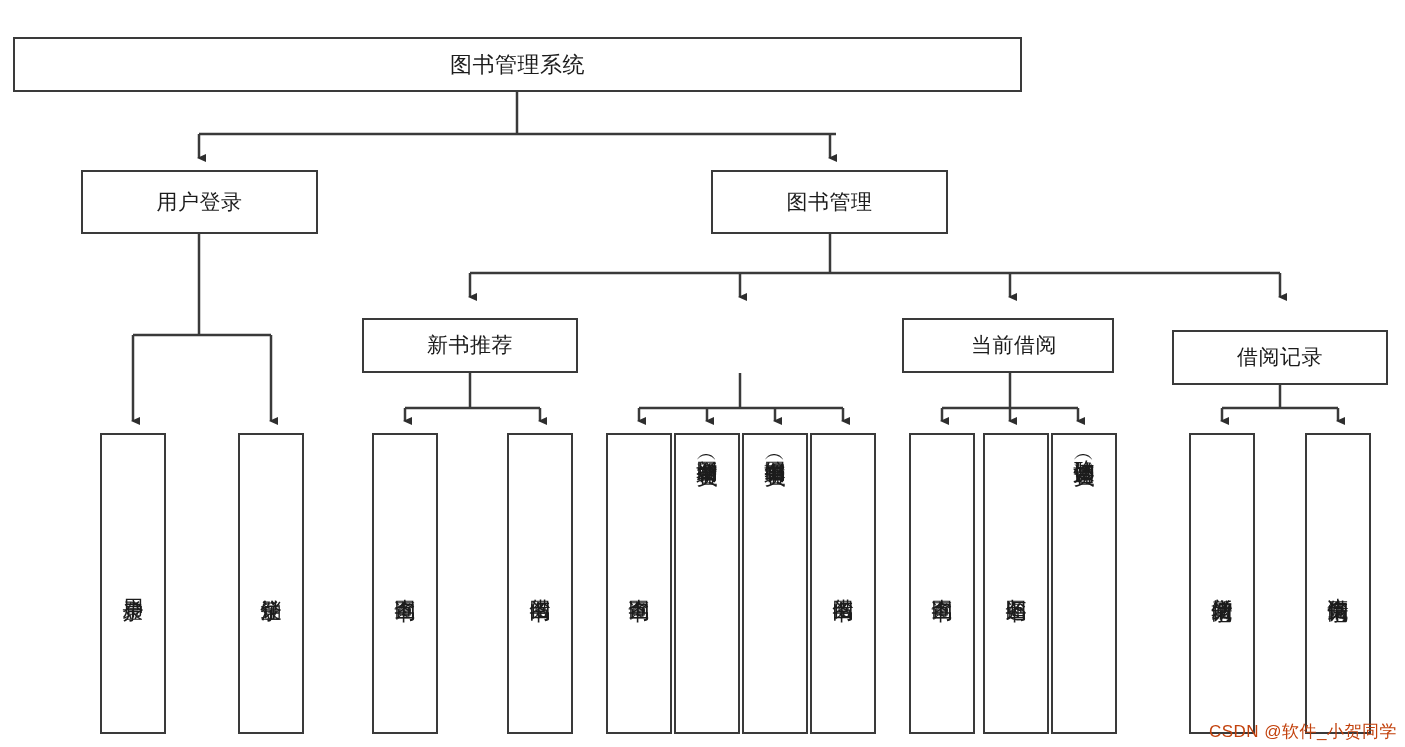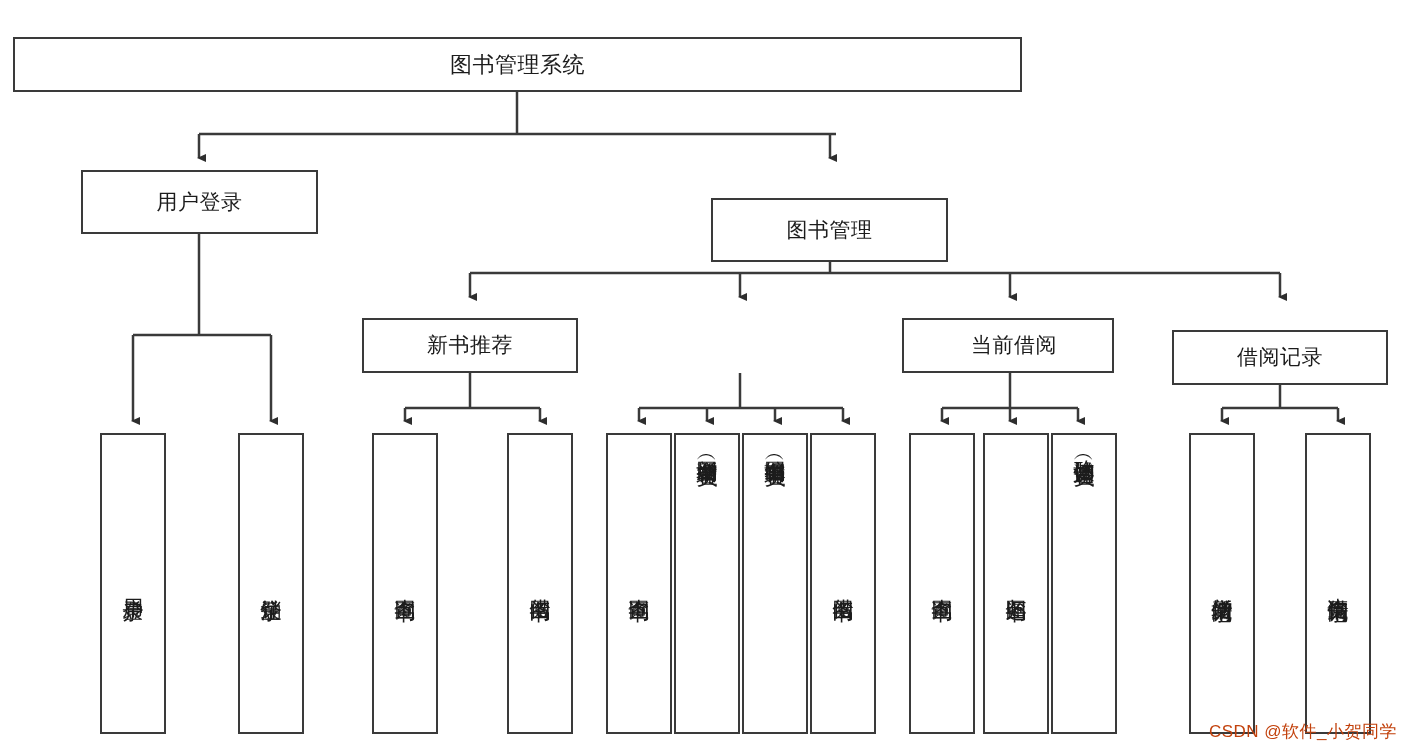--- a/index.html
+++ b/index.html
@@ -129,21 +129,21 @@
     </g>
   </svg>
 
   <div class="node root horiz" style="left:13px; top:13px; width:1009px; height:55px;margin-top:24px;">
     <span class="label">图书管理系统</span>
   </div>
 
   <div class="node horiz" style="left:81px; top:170px; width:237px; height:64px;">
     <span class="label">用户登录</span>
   </div>
-  <div class="node horiz" style="left:711px; top:170px; width:237px; height:64px;margin-top:28px;">
+  <div class="node horiz" style="left:711px; top:170px; width:237px; height:64px;">
     <span class="label">图书管理</span>
   </div>
 
   <div class="node horiz" style="left:362px; top:318px; width:216px; height:55px;">
     <span class="label">新书推荐</span>
   </div>
   <div class="node horiz" style="left:902px; top:318px; width:212px; height:55px;padding-left:12px;">
     <span class="label">当前借阅</span>
   </div>
   <div class="node horiz" style="left:1172px; top:330px; width:216px; height:55px;">

